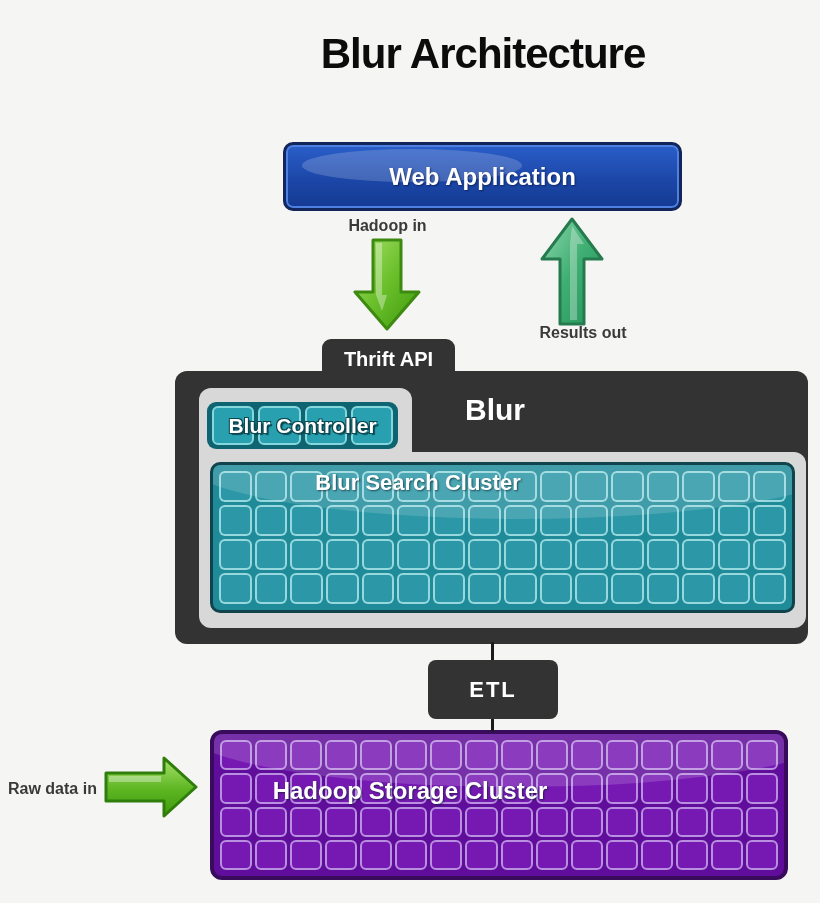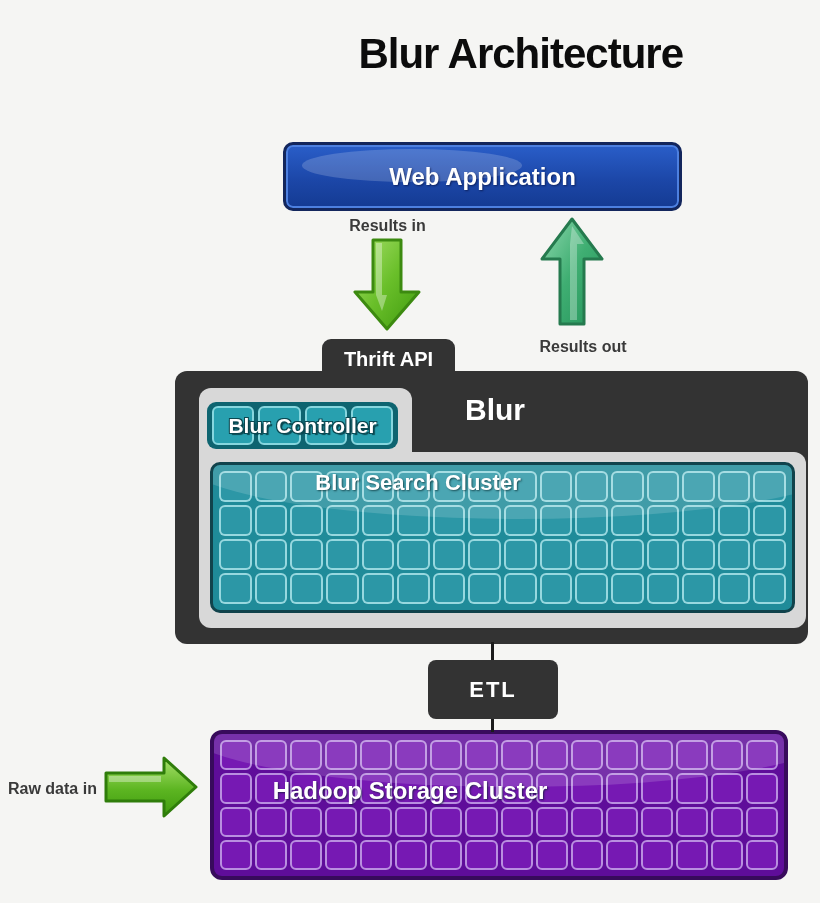--- a/index.html
+++ b/index.html
@@ -5,21 +5,21 @@
   html,body{margin:0;padding:0;}
   body{
     width:820px;height:903px;position:relative;overflow:hidden;
     background:#f5f5f3;
     font-family:"Liberation Sans", sans-serif;
   }
   .abs{position:absolute;}
 
   
   .title{
-    left:283px;top:30px;width:400px;text-align:right;
+    left:283px;top:30px;width:400px;text-align:center;
     font-size:42px;font-weight:bold;color:#0c0c0c;letter-spacing:-1px;
   }
 
   
   .webapp{
     left:283px;top:142px;width:399px;height:69px;box-sizing:border-box;
     background:linear-gradient(180deg,#2a5ec9 0%,#1c47a8 55%,#143a92 100%);
     border:3px solid #13265c;border-radius:10px;
     box-shadow:inset 0 0 0 2px #4d80e0;
     display:flex;align-items:center;justify-content:center;
@@ -101,21 +101,21 @@
 </style>
 </head>
 <body>
 
 <div class="abs title">Blur Architecture</div>
 
 <div class="abs webapp">
   <span>Web Application</span>
 </div>
 
-<div class="abs flow-label" style="left:340px;top:217px;width:95px;">Results in</div>
+<div class="abs flow-label" style="left:340px;top:217px;width:95px;">Hadoop in</div>
 <div class="abs" style="left:352px;top:237px;">
   <svg width="70" height="96" viewBox="0 0 70 96">
     <defs>
       <linearGradient id="gDown" x1="0" y1="0" x2="1" y2="1">
         <stop offset="0" stop-color="#a9e16c"></stop>
           <stop offset="0.5" stop-color="#6abf2a"></stop>
           <stop offset="1" stop-color="#3f9a0e"></stop>
       </linearGradient>
     </defs>
     <path d="M21 3 L49 3 L49 55 L67 55 L35 92 L3 55 L21 55 Z" fill="url(#gDown)" stroke="#3c8a10" stroke-width="3" stroke-linejoin="round"></path>
@@ -129,21 +129,21 @@
       <linearGradient id="gUp" x1="0" y1="0" x2="1" y2="1">
         <stop offset="0" stop-color="#8ed8ae"></stop>
           <stop offset="0.5" stop-color="#3fae72"></stop>
           <stop offset="1" stop-color="#23935a"></stop>
       </linearGradient>
     </defs>
     <path d="M33 3 L63 43 L45 43 L45 108 L21 108 L21 43 L3 43 Z" fill="url(#gUp)" stroke="#257a4e" stroke-width="3" stroke-linejoin="round"></path>
     <path d="M33 10 L45 28 L38 28 L38 104 L31 104 L31 28 Z" fill="rgba(255,255,255,0.3)"></path>
   </svg>
 </div>
-<div class="abs flow-label" style="left:528px;top:338px;width:110px;">Results out</div>
+<div class="abs flow-label" style="left:528px;top:324px;width:110px;">Results out</div>
 
 <div class="abs darkbox thrift">
   <span>Thrift API</span>
 </div>
 
 <div class="abs blurbox"></div>
 <div class="abs blur-label">Blur</div>
 
 <div class="abs graytab"></div>
 <div class="abs graypanel"></div>

